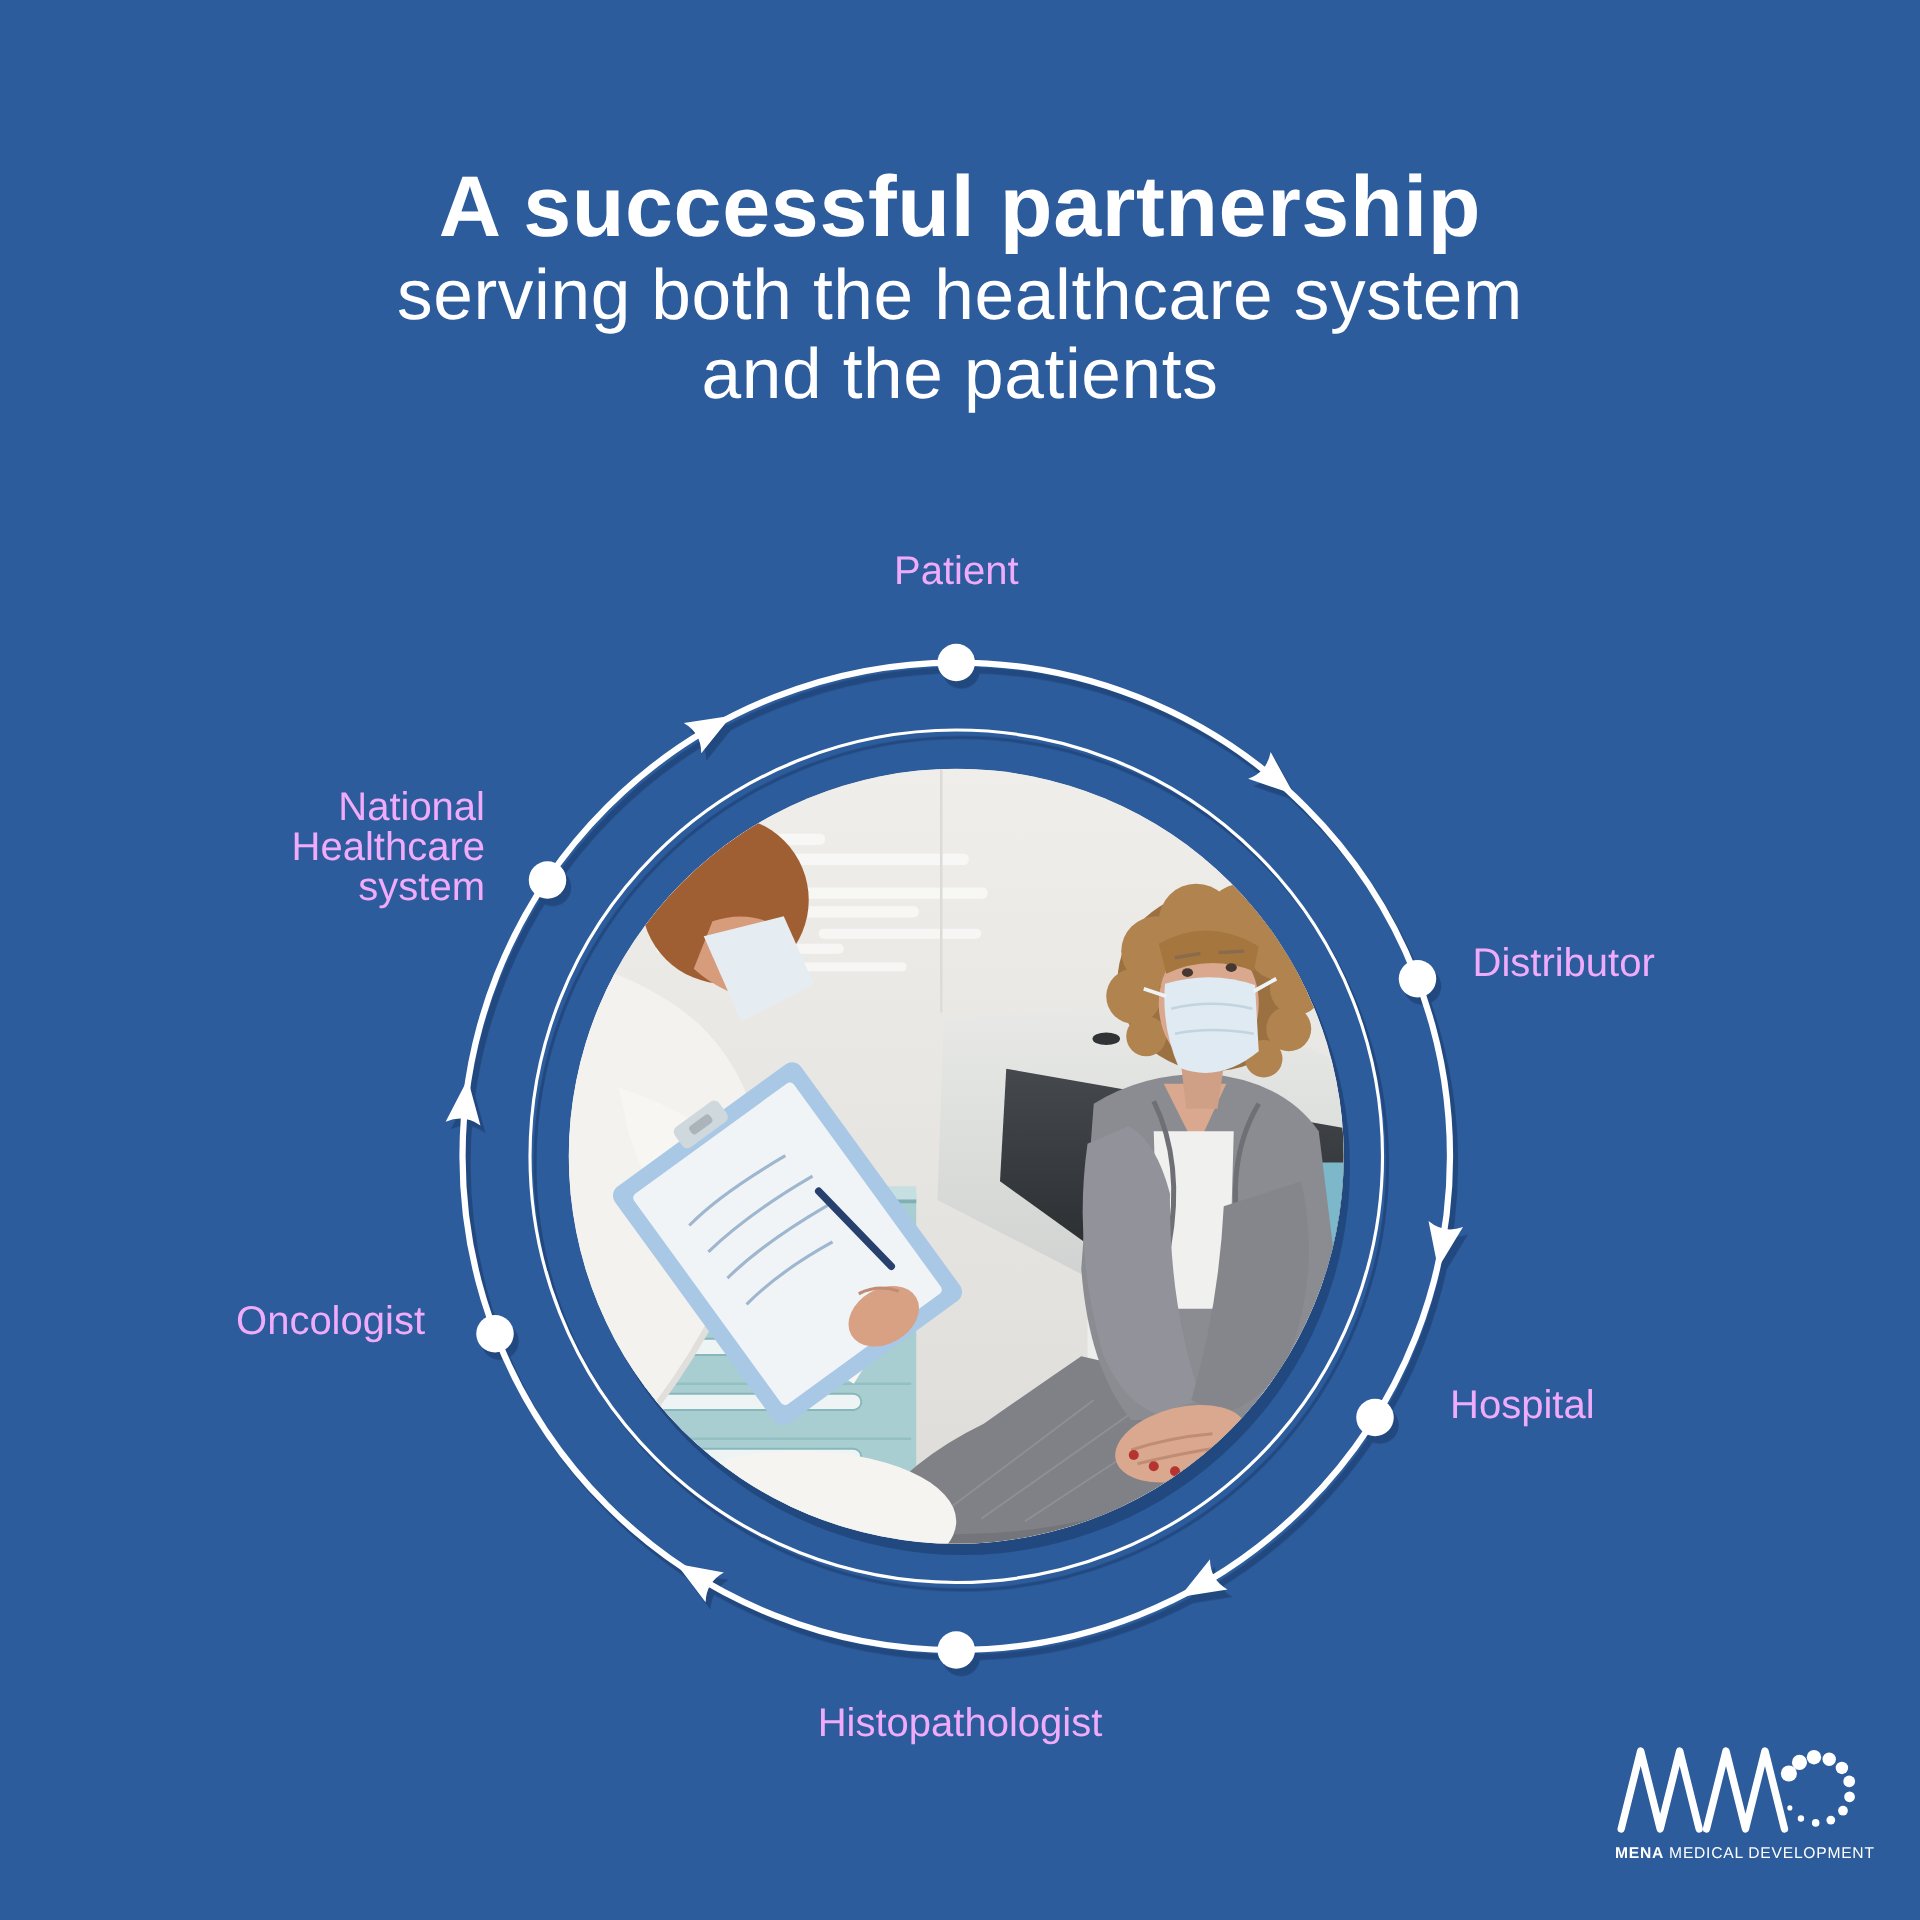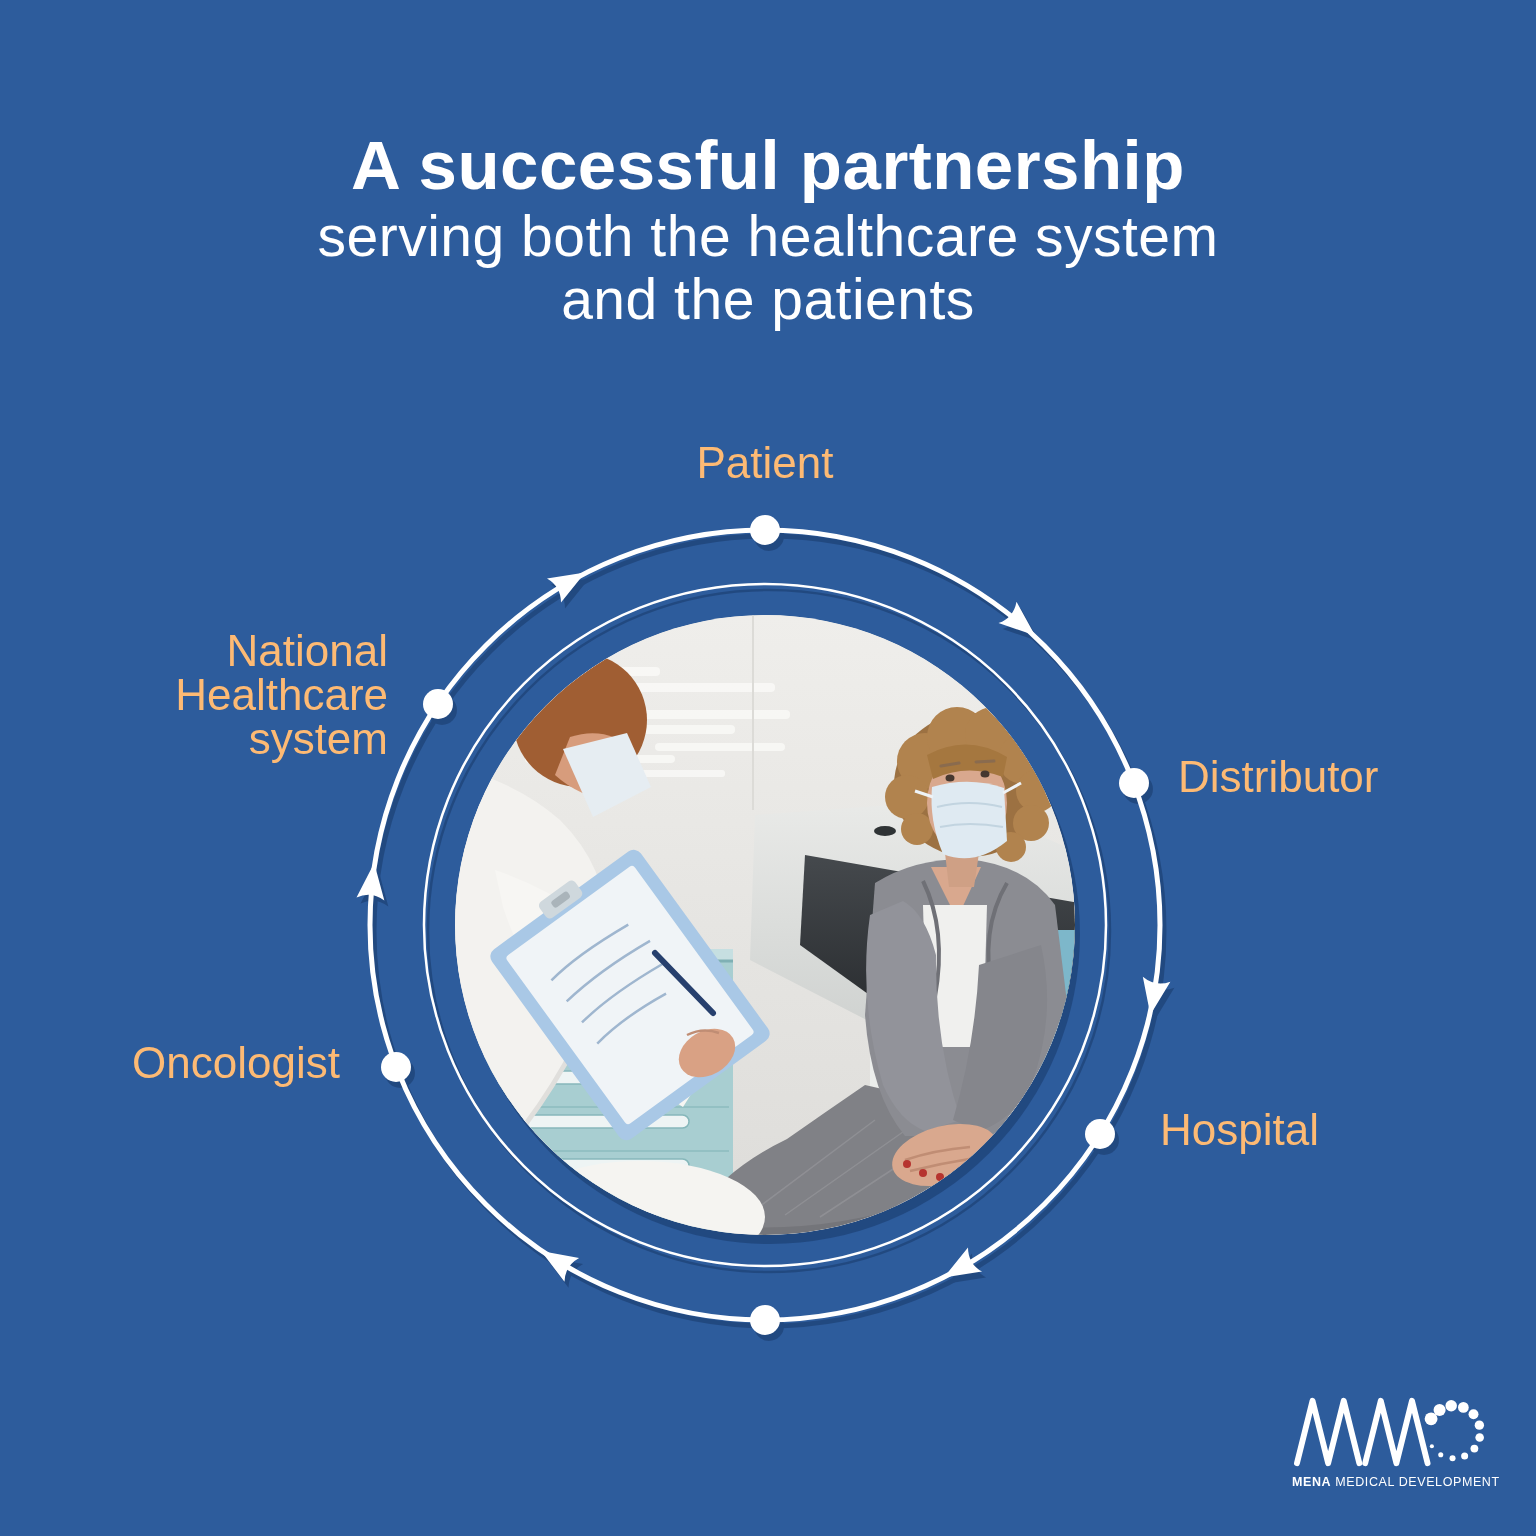--- a/index.html
+++ b/index.html
@@ -17,21 +17,21 @@
 
   .photo-circle{
     position:absolute;left:455px;top:615px;width:620px;height:620px;
     border-radius:50%;overflow:hidden;
     box-shadow:5px 9px 0 rgba(17,42,84,0.38);
     background:#e9e8e5;
   }
   .photo-circle svg{display:block;}
 
   .node-label{
-    position:absolute;font-size:44px;font-weight:400;color:#fdba74;
+    position:absolute;font-size:32px;font-weight:400;color:#f0abfc;
     white-space:nowrap;line-height:1.15;
     text-shadow:0 0 0 rgba(0,0,0,0);
   }
   .label-patient{left:765px;top:438px;transform:translateX(-50%);}
   .label-distributor{left:1178px;top:752px;}
   .label-hospital{left:1147px;top:1105px;margin-left:13px;}
   .label-histopathologist{left:768px;top:1360px;transform:translateX(-50%);}
   .label-oncologist{right:1196px;top:1038px;}
   .label-nhs{right:1148px;top:629px;white-space:normal;width:260px;text-align:right;line-height:1.0;}
 
@@ -253,20 +253,21 @@
           </g>
           <ellipse cx="185" cy="602" rx="125" ry="56" fill="#f5f4f1"></ellipse>
         </g>
       </g>
     </svg>
   </div>
 
   <div class="node-label label-patient">Patient</div>
   <div class="node-label label-distributor">Distributor</div>
   <div class="node-label label-hospital">Hospital</div>
+  <div class="node-label label-histopathologist">Histopathologist</div>
   <div class="node-label label-oncologist">Oncologist</div>
   <div class="node-label label-nhs">National Healthcare system</div>
 </div>
 
 <div class="brand-logo">
   <svg viewBox="0 0 205 80">
     <g stroke="#ffffff" stroke-width="6" fill="none" stroke-linecap="round" stroke-linejoin="round">
       <polyline points="5,73 21,9 37,73 53,9 69,73"></polyline>
       <polyline points="75,73 91,9 107,73 123,9 139,73"></polyline>
     </g>

